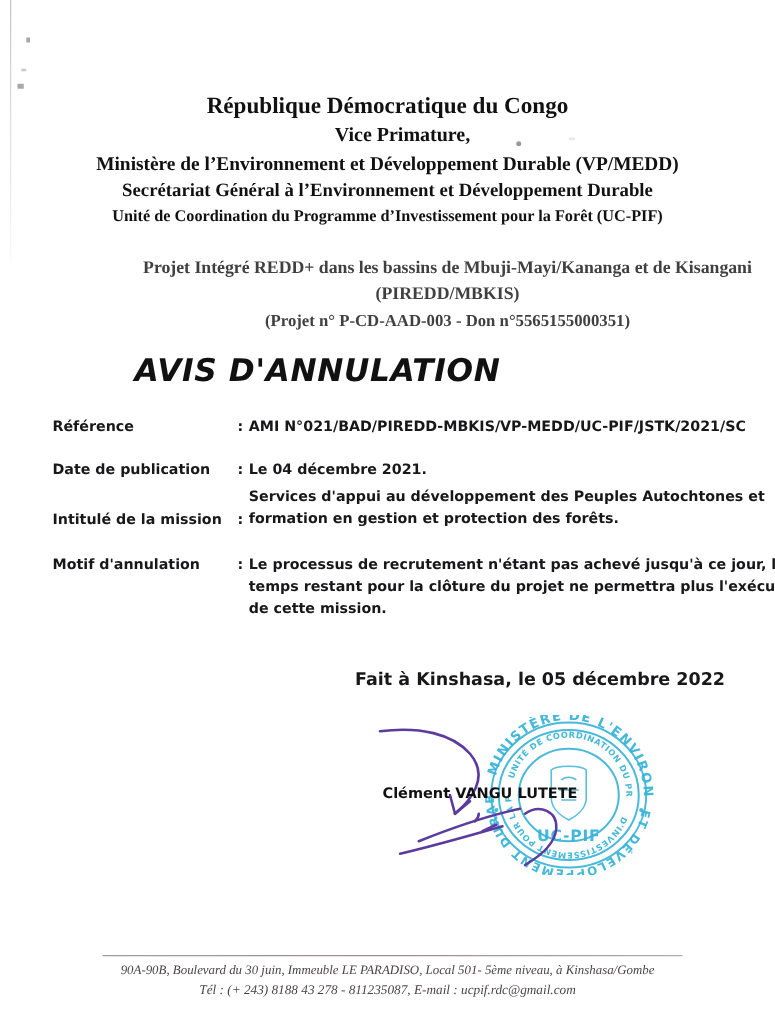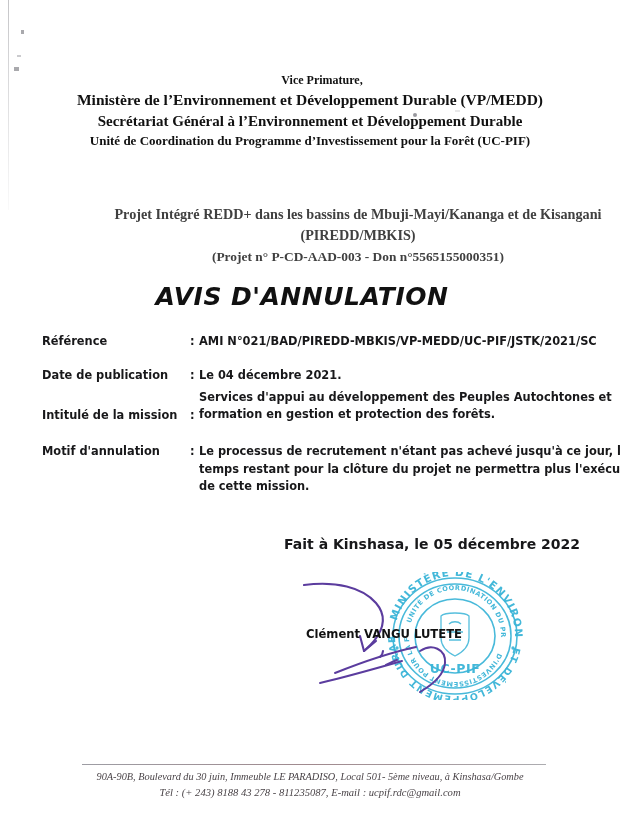--- a/index.html
+++ b/index.html
@@ -43,21 +43,21 @@
     left: 0;
     top: 72px;
     width: 620px;
     text-align: center;
     font-family: "Liberation Serif", "DejaVu Serif", serif;
     font-weight: bold;
     color: #111;
   }
   .header .h-line { line-height: 1.42; }
   .h1 { font-size: 18.5px; }
-  .h2 { font-size: 12px; margin-left: 24px; }
+  .h2 { font-size: 16px; margin-left: 24px; }
   .h3 { font-size: 15.5px; }
   .h4 { font-size: 15px; }
   .h5 { font-size: 13px; }
 
   
   .project {
     position: absolute;
     left: 0;
     top: 204px;
     width: 620px;
@@ -76,21 +76,20 @@
     left: 0;
     top: 282px;
     width: 508px;
     text-align: center;
     font-family: "DejaVu Sans", "Liberation Sans", sans-serif;
     font-weight: bold;
     font-style: italic;
     font-size: 25px;
     letter-spacing: 0.5px;
     color: #111;
-    padding-left: 48px;
   }
 
   
   .fields {
     position: absolute;
     left: 42px;
     top: 333px;
     width: 545px;
     font-family: "DejaVu Sans", "Liberation Sans", sans-serif;
     font-weight: bold;
@@ -197,20 +196,21 @@
 <div class="page">
 
   <div class="scan-line"></div>
   <div class="speck s1"></div>
   <div class="speck s2"></div>
   <div class="speck s3"></div>
   <div class="speck s4"></div>
   <div class="speck s5"></div>
 
   <div class="header">
+    <div class="h-line h1">République Démocratique du Congo</div>
     <div class="h-line h2">Vice Primature,</div>
     <div class="h-line h3">Ministère de l’Environnement et Développement Durable (VP/MEDD)</div>
     <div class="h-line h4">Secrétariat Général à l’Environnement et Développement Durable</div>
     <div class="h-line h5">Unité de Coordination du Programme d’Investissement pour la Forêt (UC-PIF)</div>
   </div>
 
   <div class="project">
     <div class="p-line">Projet Intégré REDD+ dans les bassins de Mbuji-Mayi/Kananga et de Kisangani</div>
     <div class="p-line">(PIREDD/MBKIS)</div>
     <div class="p-line small">(Projet n° P-CD-AAD-003  -   Don n°5565155000351)</div>

